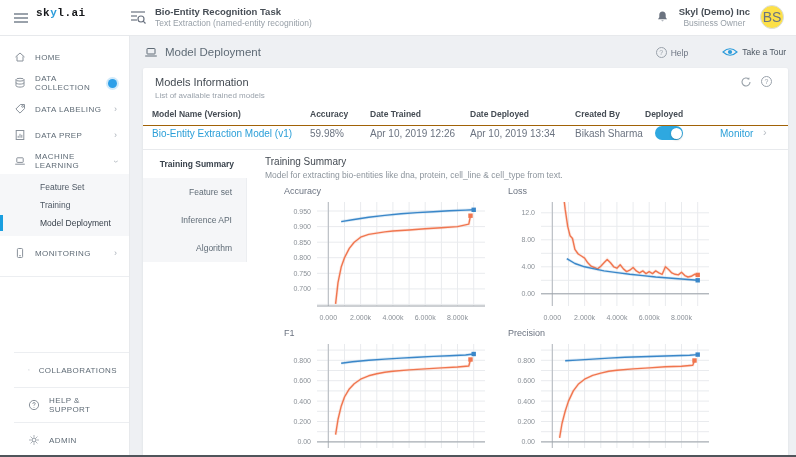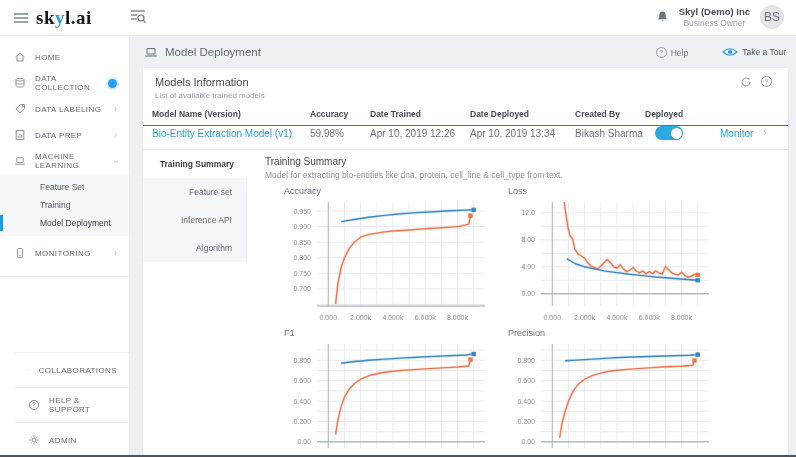--- a/index.html
+++ b/index.html
@@ -5,32 +5,32 @@
   * { margin:0; padding:0; box-sizing:border-box; }
   html,body { width:796px; height:457px; overflow:hidden; background:#fff;
     font-family:"Liberation Sans", sans-serif; }
   .screen { position:relative; width:796px; height:457px; background:#eef0f3; }
 
   
   .topbar { position:absolute; left:0; top:0; width:796px; height:36px; background:#fff;
     border-bottom:1px solid #e7e9ec; z-index:5; }
   .hamburger { position:absolute; left:14px; top:13px; width:14px; height:10px; cursor:pointer; }
   .hamburger span { display:block; height:1.5px; background:#9aa2ab; margin-bottom:2.5px; }
-  .logo { position:absolute; left:36px; top:7px; font-family:Liberation Serif, serif;
-    font-weight:bold; font-size:19px; color:#16181b; letter-spacing:.5px; }
+  .logo { position:absolute; left:36px; top:7px; font-family:Liberation Mono, monospace;
+    font-weight:bold; font-size:11px; color:#16181b; letter-spacing:.5px; }
   .logo .blue { color:#2d9cdb; }
   .task { position:absolute; left:128px; top:6px; display:flex; align-items:center; gap:7px; }
   .task-title { font-size:9.5px; font-weight:bold; color:#474e56; }
   .task-sub { font-size:8.5px; color:#98a0a8; margin-top:1px; }
   .top-right { position:absolute; right:12px; top:5px; display:flex; align-items:center; gap:10px; }
   .acct { text-align:center; }
   .acct-name { font-size:9.5px; font-weight:bold; color:#474e56; }
   .acct-role { font-size:8.5px; color:#98a0a8; margin-top:1px; }
   .avatar { width:24px; height:24px; border-radius:50%; border:1px solid #d9dee3;
-    background:#e5e5e5; color:#6b7380; font-size:12px; display:flex; align-items:center;
+    background:#fde047; color:#6b7380; font-size:14px; display:flex; align-items:center;
     justify-content:center; }
 
   
   .sidebar { position:absolute; left:0; top:36px; width:130px; height:421px; background:#fff;
     border-right:1px solid #e7e9ec; z-index:4; }
   .side-item { height:26px; display:flex; align-items:center; padding:0 12px 0 14px;
     gap:9px; cursor:pointer; }
   .side-item .lbl { font-size:8px; letter-spacing:.4px; color:#5f6b76; flex:1; }
   .chev { color:#aab1b9; font-size:9px; line-height:1; }
   .chev.down { display:inline-block; transform:rotate(90deg); }
@@ -107,20 +107,24 @@
     <div class="task">
       <svg class="icn" width="20" height="20" viewBox="0 0 20 20">
         <g stroke="#6b7380" stroke-width="1.2" fill="none">
           <line x1="3" y1="5" x2="17" y2="5"></line>
             <line x1="3" y1="9" x2="9" y2="9"></line>
             <line x1="3" y1="13" x2="9" y2="13"></line>
           <circle cx="13" cy="12" r="3"></circle>
             <line x1="15.2" y1="14.2" x2="17.5" y2="16.5"></line>
         </g>
       </svg>
+      <div>
+        <div class="task-title">Bio-Entity Recognition Task</div>
+        <div class="task-sub">Text Extraction (named-entity recognition)</div>
+      </div>
     </div>
     <div class="top-right">
       <svg class="icn" width="13" height="14" viewBox="0 0 13 14">
         <path d="M6.5 1.6c-2.1 0-3.2 1.6-3.2 3.2v2.4L2 9.3h9l-1.3-2.1V4.8c0-1.6-1.1-3.2-3.2-3.2z" fill="#6b7380"></path>
         <path d="M5.3 10.4a1.3 1.3 0 0 0 2.4 0z" fill="#6b7380"></path>
       </svg>
       <div class="acct">
         <div class="acct-name">Skyl (Demo) Inc</div>
         <div class="acct-role">Business Owner</div>
       </div>

